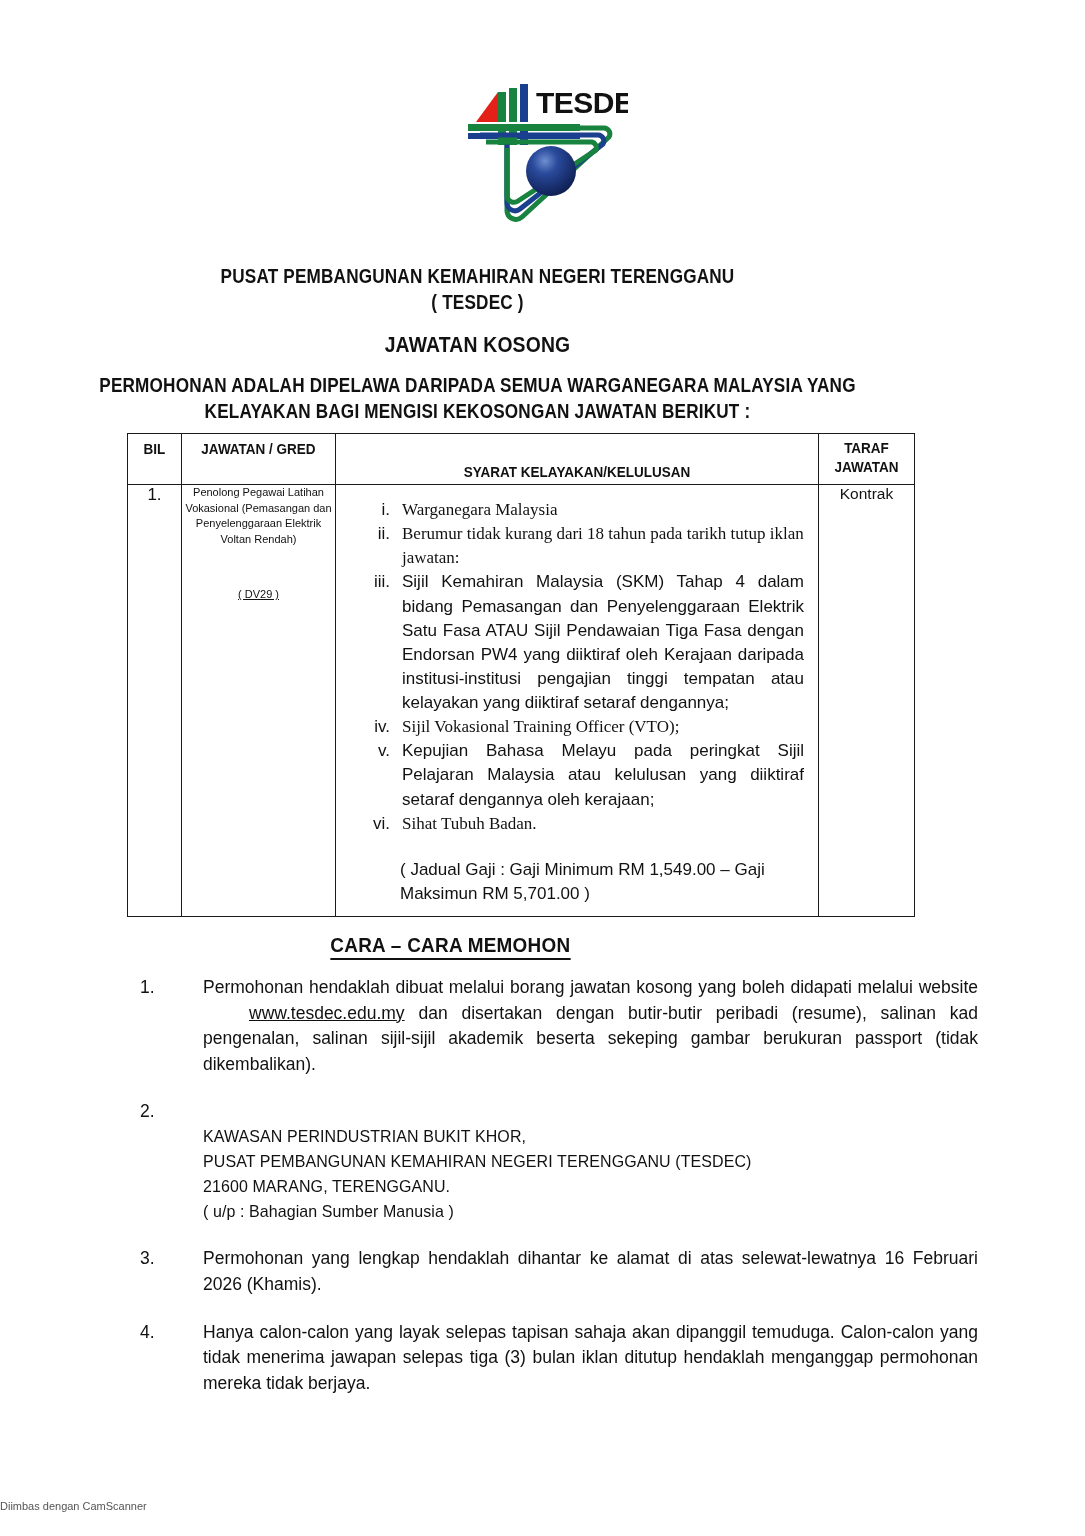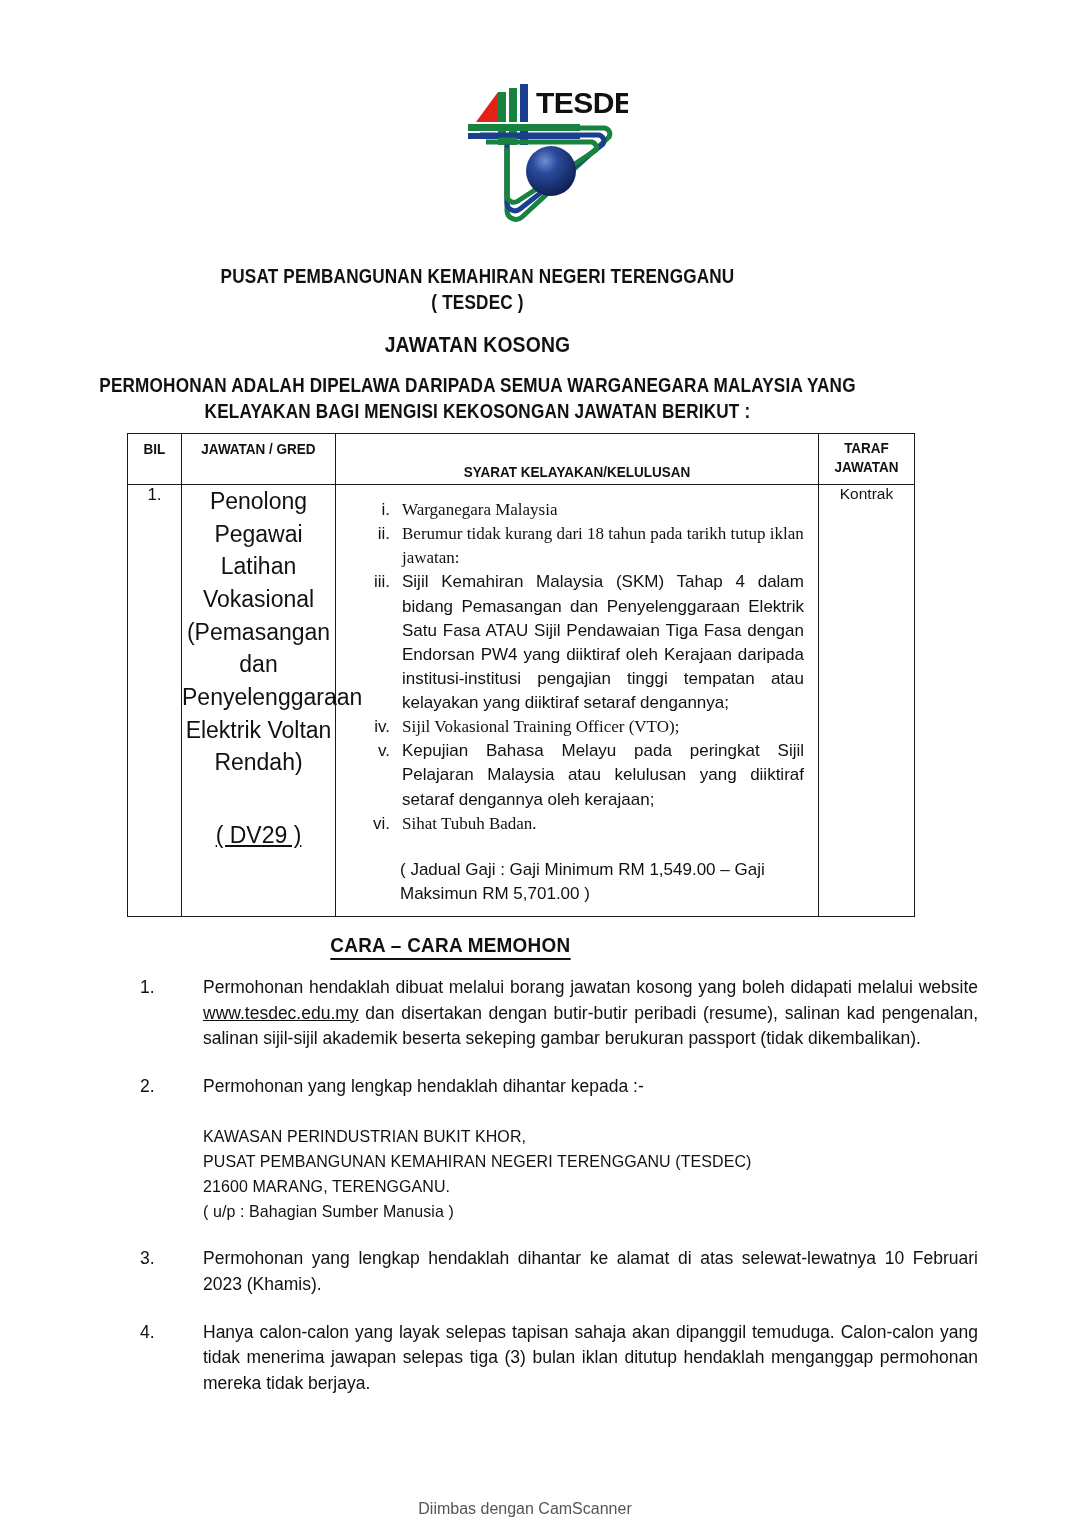--- a/index.html
+++ b/index.html
@@ -83,21 +83,21 @@
   .th-sya  { text-align: center; padding-top: 29px; }
   .th-tar  { text-align: center; padding-top: 5px; line-height: 1.25; }
 
   .td-bil {
     text-align: center;
     font-size: 17px;
     padding-top: 12px;
   }
   .td-jawatan {
     text-align: center;
-    font-size: 23px;
+    font-size: 11px;
     line-height: 1.42;
     padding: 12px 6px 10px 6px;
   }
   .td-jawatan .grade { display: block; margin-top: 40px; text-decoration: underline; }
   .td-taraf {
     text-align: center;
     font-size: 15.5px;
     padding-top: 13px;
   }
 
@@ -167,40 +167,40 @@
   }
   .step-body {
     flex: 1 1 auto;
     font-size: 17.5px;
     line-height: 1.46;
     text-align: justify;
     text-justify: inter-word;
   }
   .step-body.left { text-align: left; }
   .step-body p { margin: 0; }
-  .url-link { text-decoration: underline; }
+  .url-link { text-decoration: underline; margin-left: 46px; }
 
   .addr-block {
     margin-top: 26px;
     font-size: 17px;
     line-height: 1.46;
     text-align: left;
     letter-spacing: 0.1px;
   }
   .addr-block div { white-space: nowrap; }
   .addr-caps { transform: scaleX(0.94); transform-origin: left center; display: inline-block; }
 
   
   #scanner-footer {
     position: absolute;
     left: 0;
     top: 1500px;
     width: 1050px;
-    text-align: center;
-    font-size: 16px;
+    text-align: left;
+    font-size: 11px;
     color: #555555;
   }
 </style>
 </head>
 <body>
 
 <div id="logo-block">
   <svg id="logo-svg" width="170" height="160" viewBox="0 0 170 160">
 
     <polygon points="18,44 40,14 40,44" fill="#e32119"></polygon>
@@ -323,33 +323,32 @@
 <div id="steps">
     <div class="step">
       <div class="step-num">1.</div>
       <div class="step-body">
         <p>Permohonan hendaklah dibuat melalui borang jawatan kosong yang boleh didapati melalui website <span class="url-link">www.tesdec.edu.my</span> dan disertakan dengan butir-butir peribadi (resume), salinan kad pengenalan, salinan sijil-sijil akademik beserta sekeping gambar berukuran passport (tidak dikembalikan).</p>
       </div>
     </div>
     <div class="step">
       <div class="step-num">2.</div>
       <div class="step-body left">
-        <p>Permohonan yang lengkap hendaklah dihantar kepada :-</p>
         <div class="addr-block">
           <div><span class="addr-caps">KAWASAN PERINDUSTRIAN BUKIT KHOR,</span></div>
           <div><span class="addr-caps">PUSAT PEMBANGUNAN KEMAHIRAN NEGERI TERENGGANU (TESDEC)</span></div>
           <div><span class="addr-caps">21600 MARANG, TERENGGANU.</span></div>
           <div><span class="addr-caps">( u/p : Bahagian Sumber Manusia )</span></div>
         </div>
       </div>
     </div>
     <div class="step">
       <div class="step-num">3.</div>
       <div class="step-body">
-        <p>Permohonan yang lengkap hendaklah dihantar ke alamat di atas selewat-lewatnya 10 Februari 2023 (Khamis).</p>
+        <p>Permohonan yang lengkap hendaklah dihantar ke alamat di atas selewat-lewatnya 16 Februari 2026 (Khamis).</p>
       </div>
     </div>
     <div class="step">
       <div class="step-num">4.</div>
       <div class="step-body">
         <p>Hanya calon-calon yang layak selepas tapisan sahaja akan dipanggil temuduga. Calon-calon yang tidak menerima jawapan selepas tiga (3) bulan iklan ditutup hendaklah menganggap permohonan mereka tidak berjaya.</p>
       </div>
     </div>
   </div>
 

